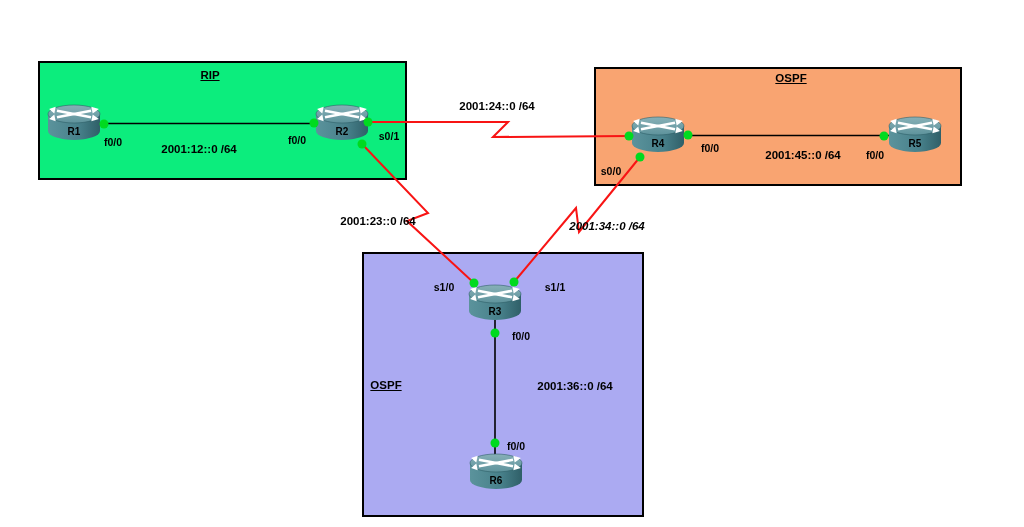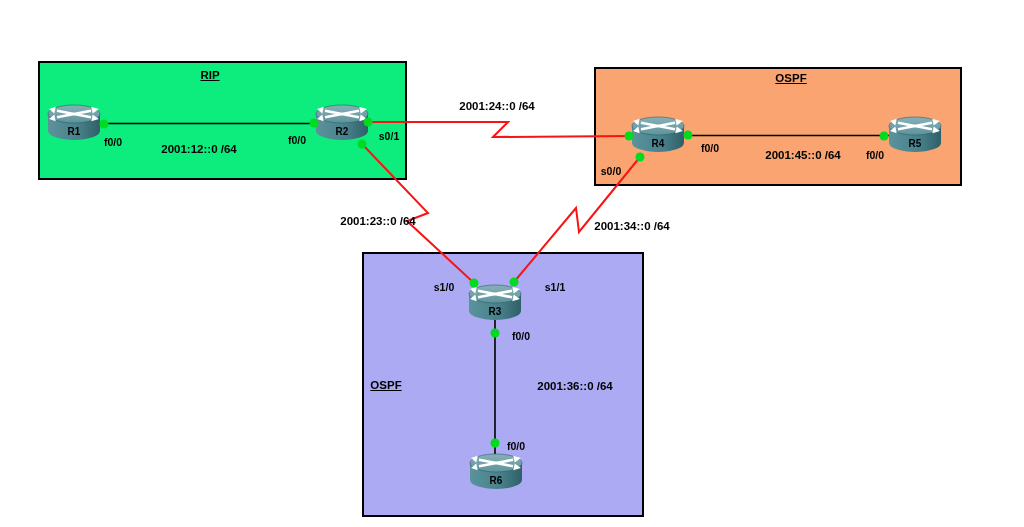--- a/index.html
+++ b/index.html
@@ -112,21 +112,21 @@
       <circle cx="474" cy="283" r="4.5"></circle>
       <circle cx="514" cy="282" r="4.5"></circle>
       <circle cx="495" cy="333" r="4.5"></circle>
       <circle cx="495" cy="443" r="4.5"></circle>
     </g>
   </svg>
 
   <div class="net-label" style="left:199px;top:141px;margin-top:8px;">2001:12::0 /64</div>
   <div class="net-label" style="left:497px;top:106px;">2001:24::0 /64</div>
   <div class="net-label" style="left:366px;top:221px;margin-left:12px;">2001:23::0 /64</div>
-  <div class="net-label" style="left:632px;top:226px;">2001:34::0 /64</div>
+  <div class="net-label" style="left:607px;top:226px;font-style:italic;">2001:34::0 /64</div>
   <div class="net-label" style="left:803px;top:155px;text-align:center;">2001:45::0 /64</div>
   <div class="net-label" style="left:549px;top:386px;margin-left:26px;">2001:36::0 /64</div>
 
   <div class="if-label" style="left:113px;top:142px;">f0/0</div>
   <div class="if-label" style="left:297px;top:140px;">f0/0</div>
   <div class="if-label" style="left:389px;top:136px;">s0/1</div>
   <div class="if-label" style="left:611px;top:148px;margin-top:23px;">s0/0</div>
   <div class="if-label" style="left:444px;top:287px;">s1/0</div>
   <div class="if-label" style="left:555px;top:287px;">s1/1</div>
   <div class="if-label" style="left:710px;top:148px;">f0/0</div>

